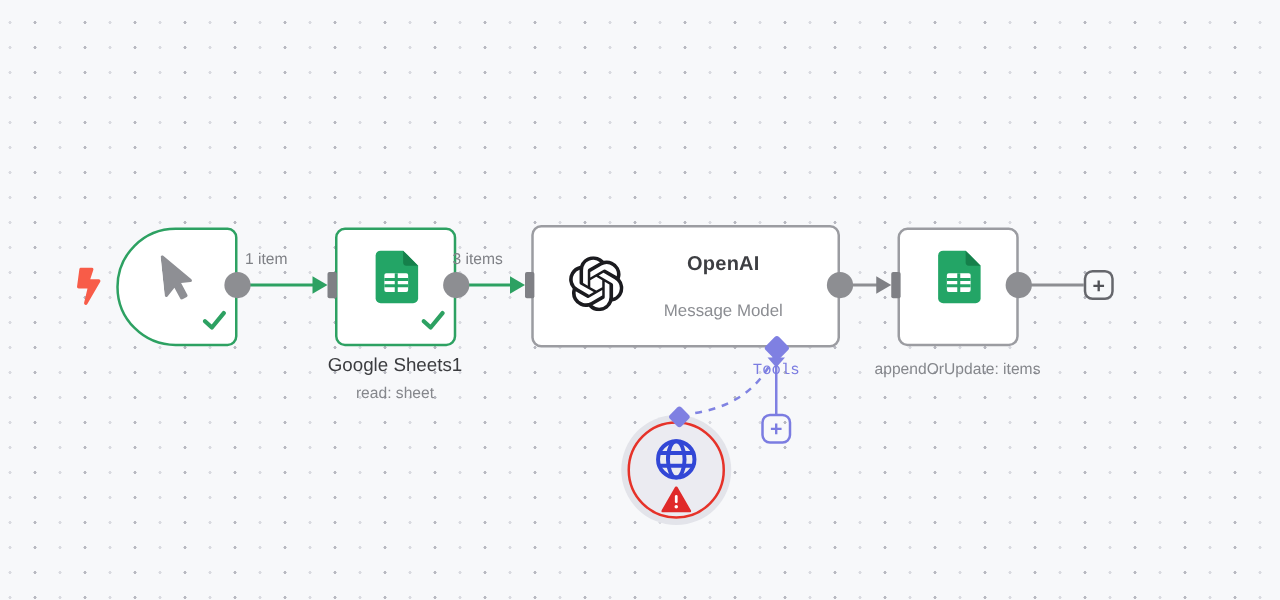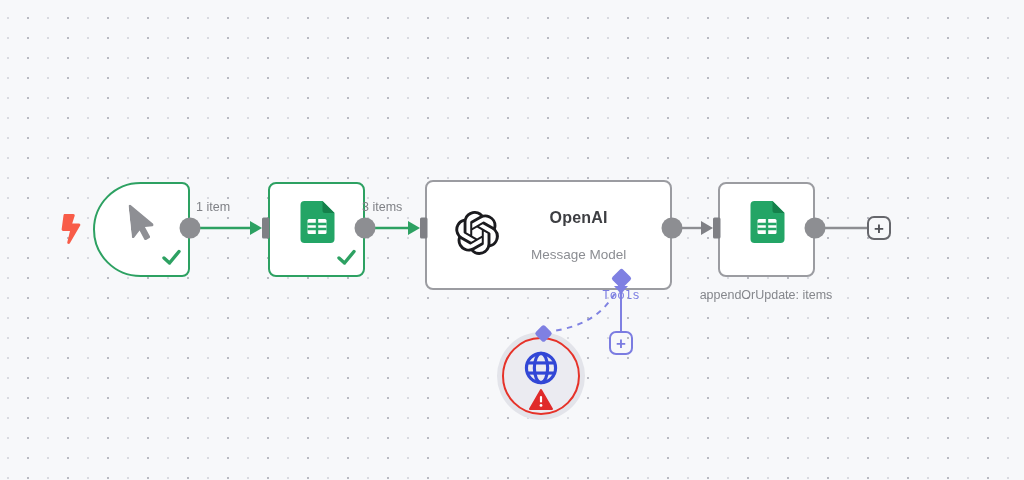--- a/index.html
+++ b/index.html
@@ -17,21 +17,21 @@
   }
 
   .node {
     position:absolute; background:#fff; border:2px solid #9b9ca1;
     border-radius:8px; width:97px; height:95px;
   }
   .node.success { border-color:#2da162; }
   .node.trigger { border-radius:48px 8px 8px 48px; }
 
   .node-openai {
-    position:absolute; left:425px; top:180px; width:247px; height:110px;
+    position:absolute; left:425px; top:180px; width:247px; height:98px;
     background:#fff; border:2px solid #9b9ca1; border-radius:8px;
     display:flex; align-items:center; padding-left:28px; gap:26px;
   }
   .openai-text { text-align:center; flex:0 0 auto; margin-left:6px; }
   .openai-title { font-size:16px; font-weight:700; color:#3d3e42; letter-spacing:.2px; }
   .openai-sub { font-size:13.5px; color:#8b8d92; margin-top:20px; }
 
   .icon-center { position:absolute; left:50%; top:44%; transform:translate(-50%,-50%); }
   .check-badge { position:absolute; right:7px; bottom:5px; }
 
@@ -204,19 +204,23 @@
 
   <div class="diamond" style="left:537px; top:327px; width:13px; height:13px;"></div>
 
   <button class="plus-btn" style="left:867px; top:216px;">
       <span>+</span>
     </button>
   <button class="plus-btn tools" style="left:609px; top:331px;">
       <span>+</span>
     </button>
 
+  <div class="node-label" style="left:241px; top:284px; width:150px;">
+    <div class="title">Google Sheets1</div>
+    <div class="sub">read: sheet</div>
+  </div>
   <div class="node-label" style="left:676px; top:284px; width:180px;">
     <div class="sub">appendOrUpdate: items</div>
   </div>
   <div class="node-label" style="left:456px; top:421px; width:170px;">
   </div>
 
 </div>
 
 </body></html>

